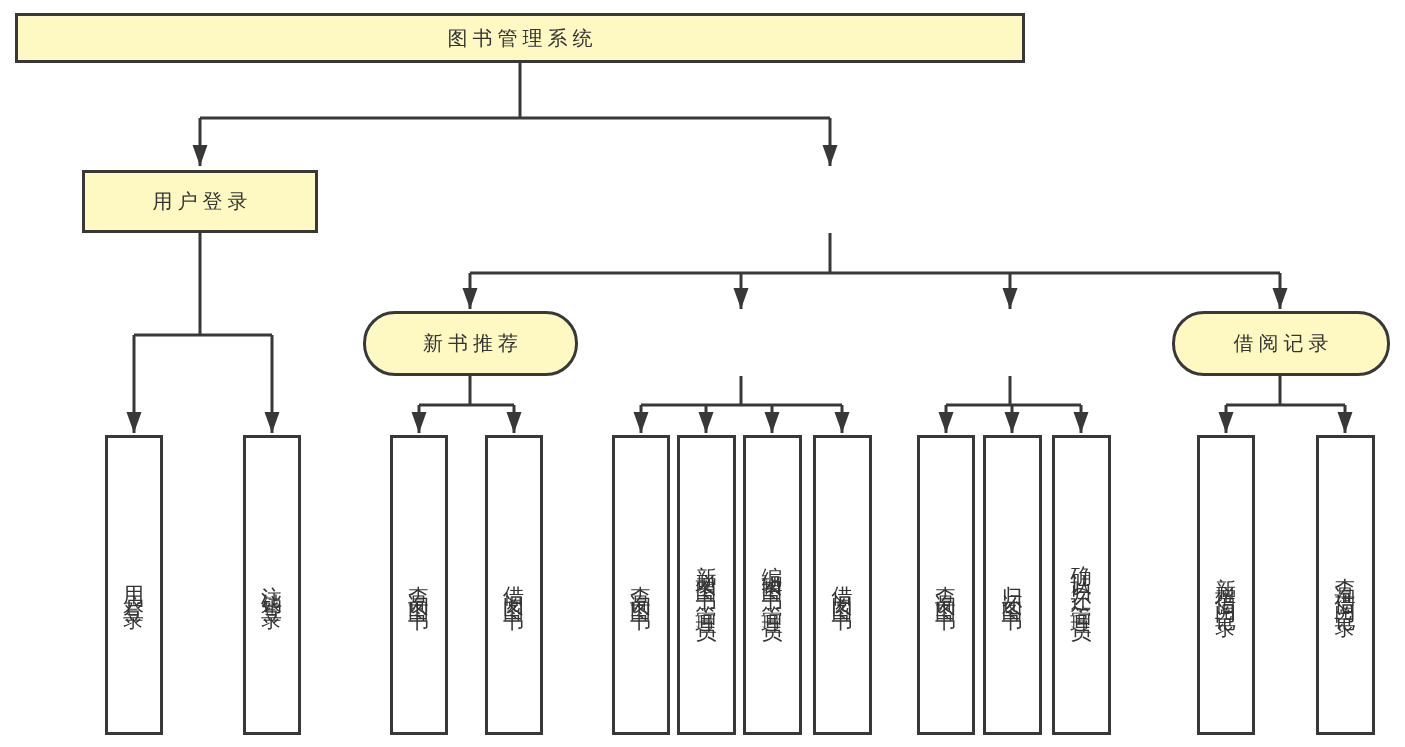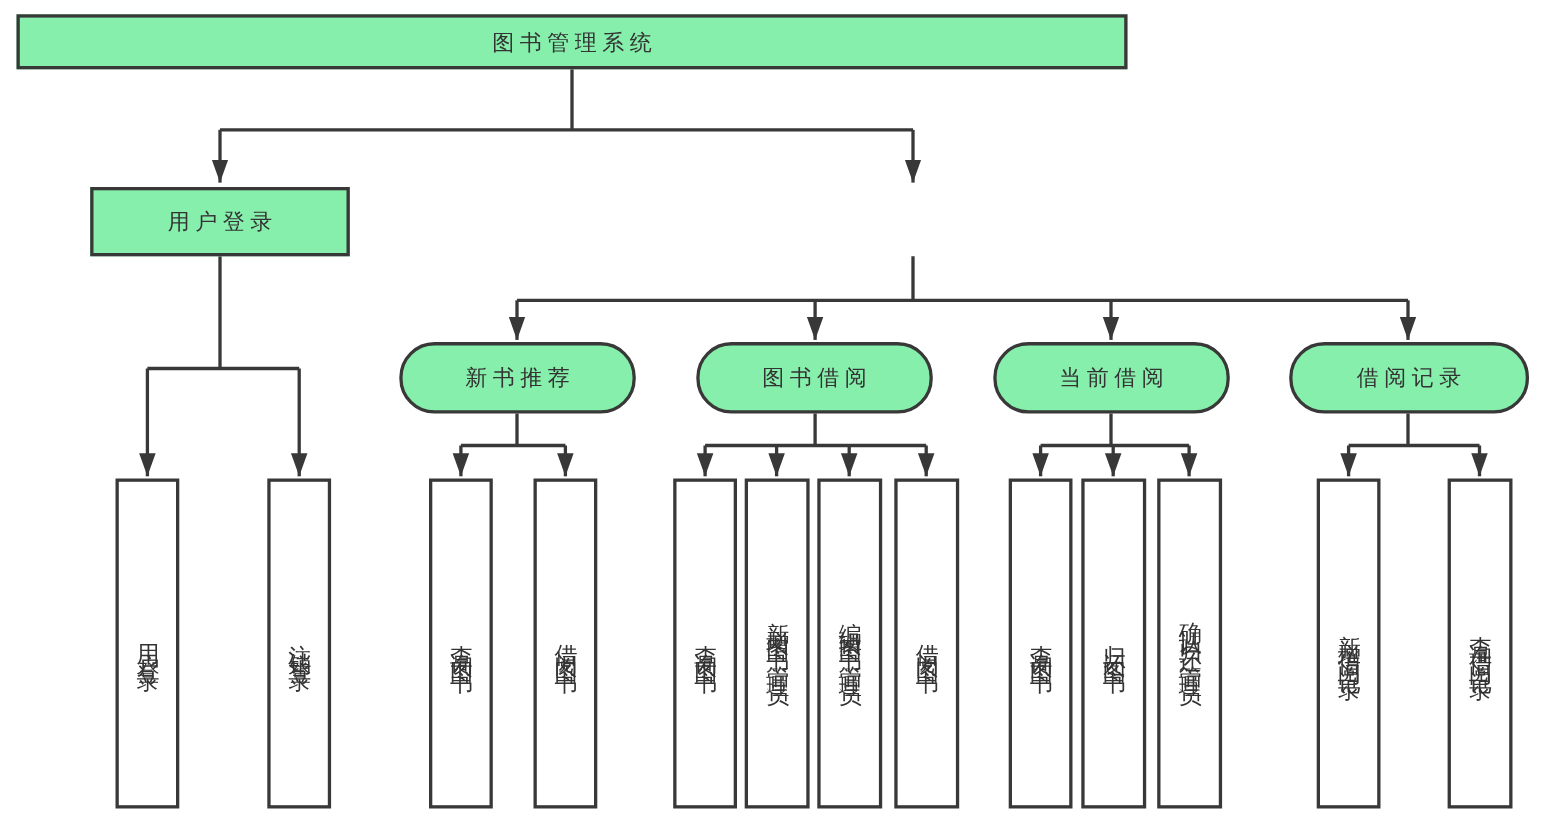--- a/index.html
+++ b/index.html
@@ -12,21 +12,21 @@
     position:relative;
     width:1405px;height:747px;
     background:#ffffff;
     overflow:hidden;
   }
   .connectors{position:absolute;left:0;top:0;z-index:1;}
   .node{
     position:absolute;
     box-sizing:border-box;
     border:3px solid var(--line);
-    background:#86efac;
+    background:#fef9c3;
     display:flex;align-items:center;justify-content:center;
     color:var(--text);
     z-index:2;
   }
   .node.h{
     font-size:20px;
     letter-spacing:5px;
     text-indent:5px;
     white-space:nowrap;
   }
@@ -104,22 +104,20 @@
       <line x1="1226" y1="405" x2="1226" y2="433" marker-end="url(#arw)"></line>
       <line x1="1345" y1="405" x2="1345" y2="433" marker-end="url(#arw)"></line>
     </g>
   </svg>
 
   <div class="node h root">图书管理系统</div>
 
   <div class="node h lvl2" style="left:82px;">用户登录</div>
 
   <div class="node h lvl3" style="left:363px;">新书推荐</div>
-  <div class="node h lvl3" style="left:633px;">图书借阅</div>
-  <div class="node h lvl3" style="left:903px;">当前借阅</div>
   <div class="node h lvl3" style="left:1172px;width:218px;">借阅记录</div>
 
   <div class="leaf" style="left:105px;">用户登录</div>
   <div class="leaf" style="left:243px;">注销登录</div>
 
   <div class="leaf" style="left:390px;">查询图书</div>
   <div class="leaf" style="left:485px;">借阅图书</div>
 
   <div class="leaf" style="left:612px;">查询图书</div>
   <div class="leaf" style="left:677px;width:59px;">新增图书（管理员）</div>

